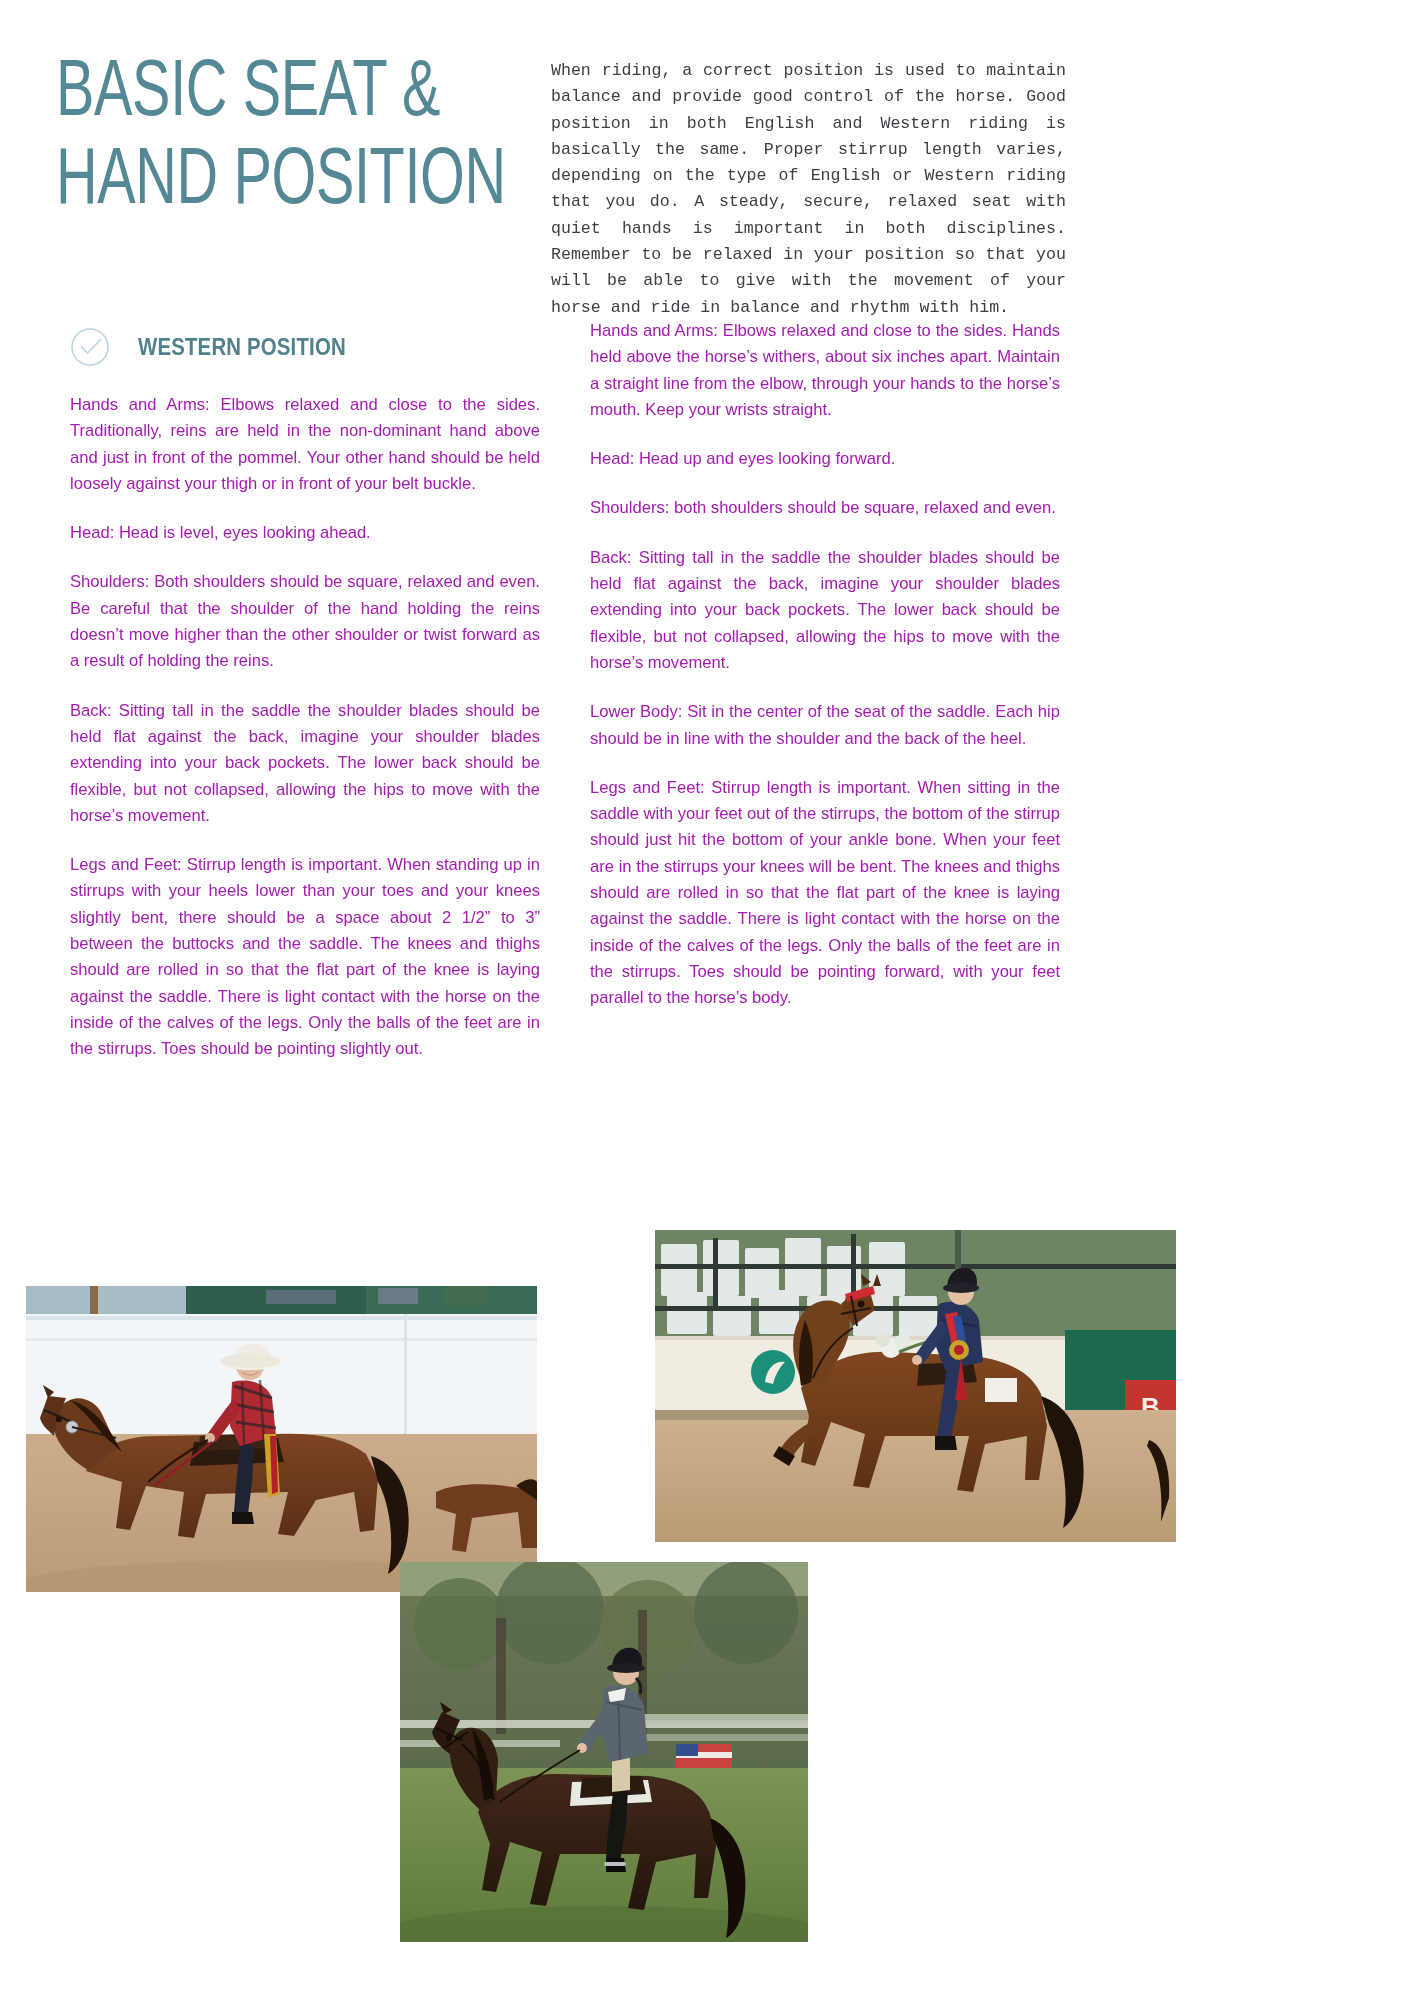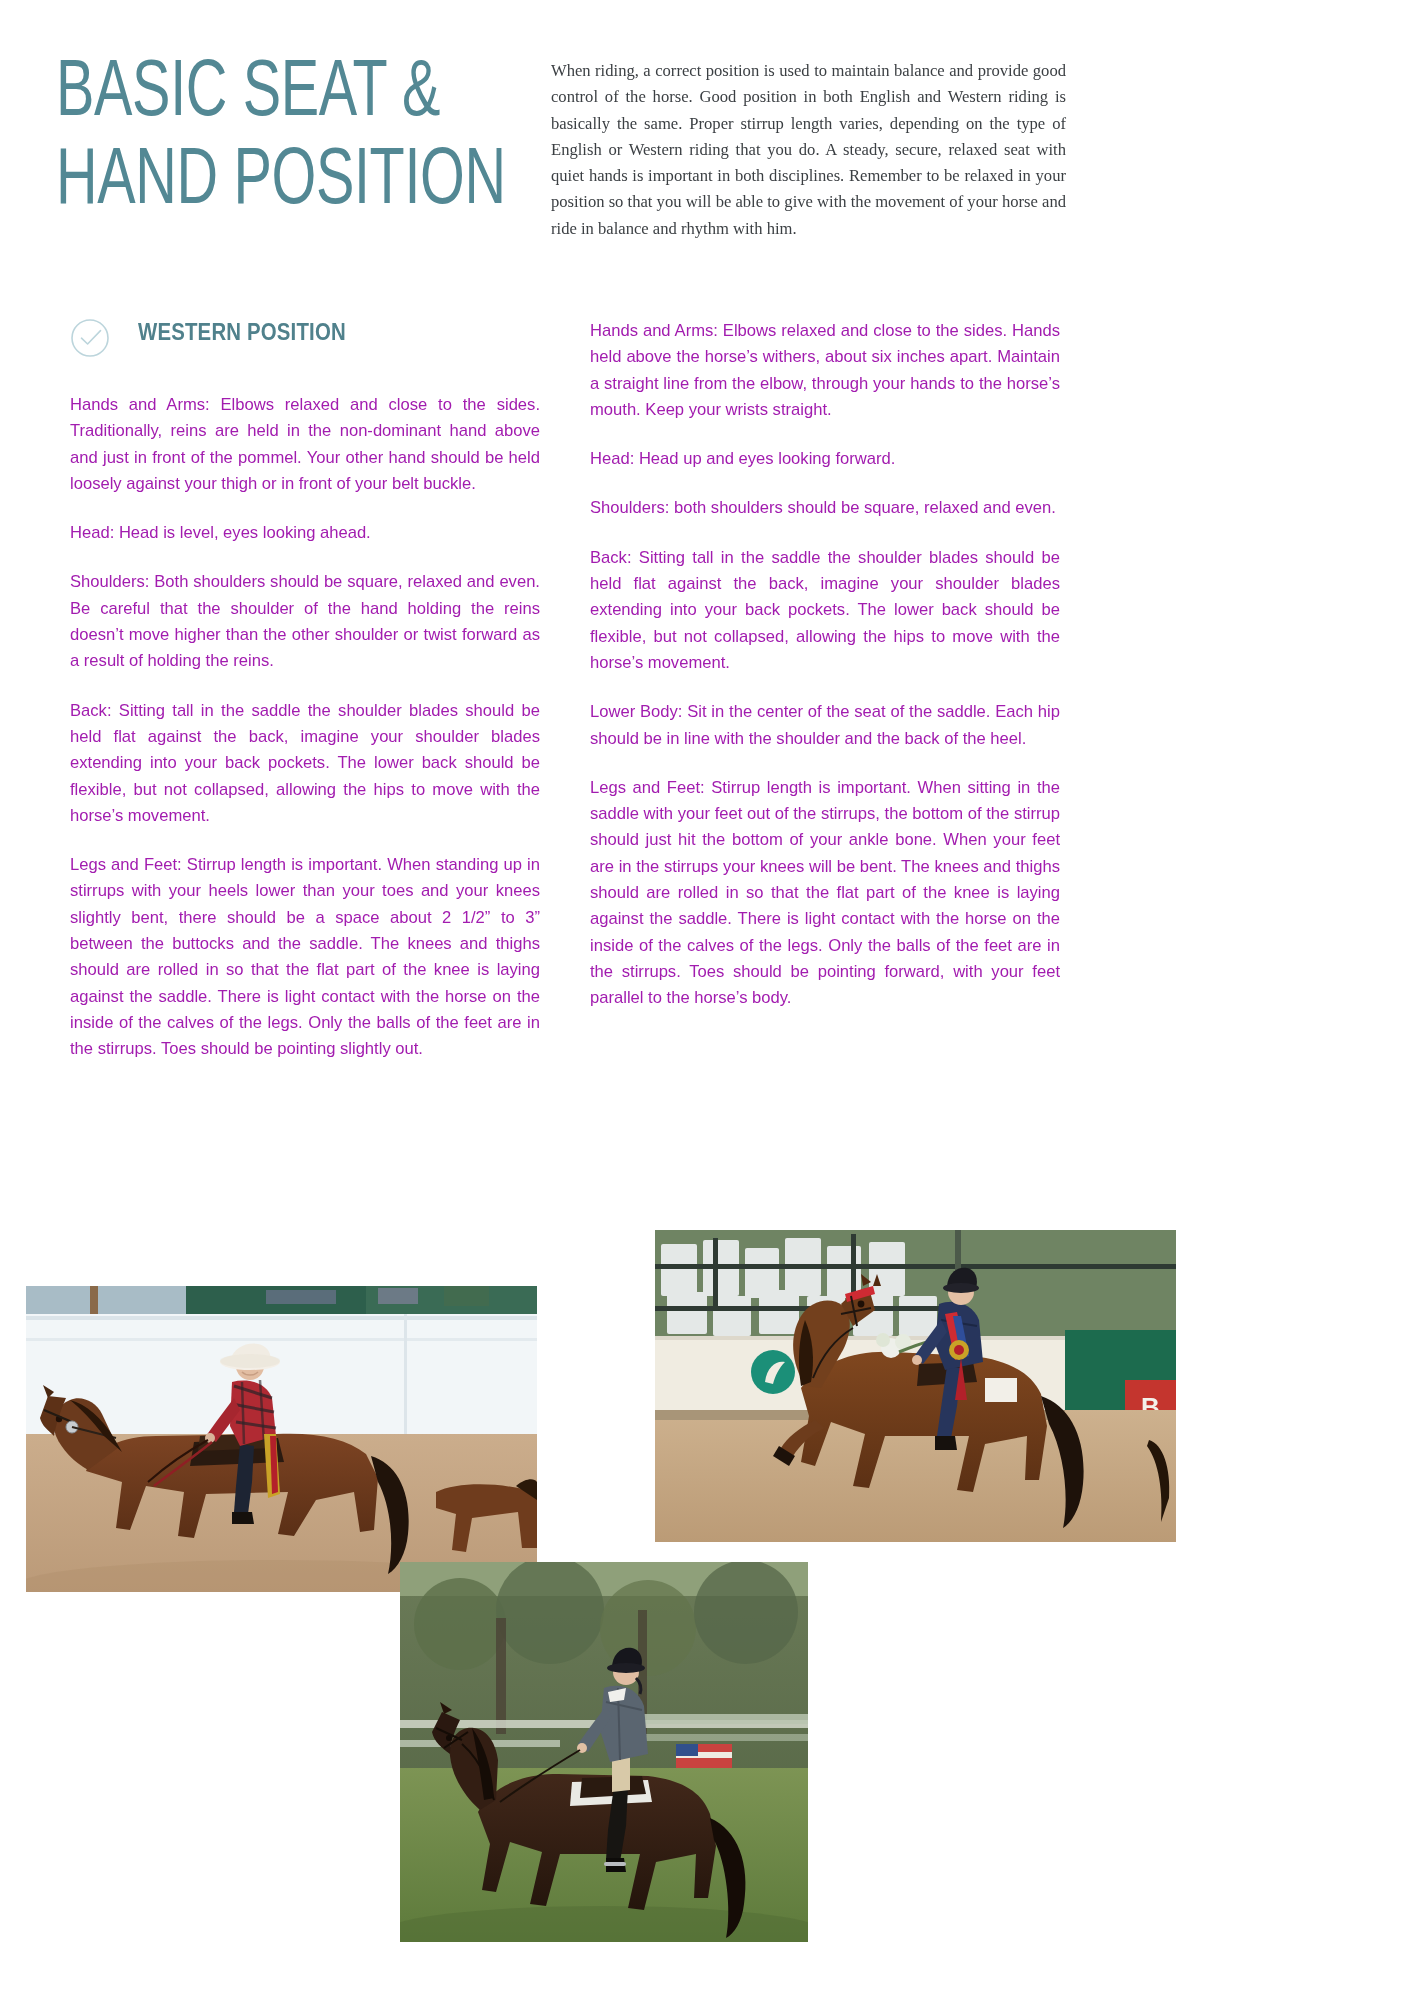--- a/index.html
+++ b/index.html
@@ -48,39 +48,40 @@
     left: 551px;
     top: 58px;
     width: 515px;
   }
   .intro-text {
     margin: 0;
     font-size: 16.6px;
     line-height: 26.3px;
     color: #3b3f43;
     text-align: justify;
-    font-family: Liberation Serif, serif;
+    font-family: Liberation Mono, monospace;
   }
 
   
   .columns {
     position: absolute;
     top: 318px;
     left: 0;
     width: 1414px;
   }
   .column {
     position: absolute;
     top: 0;
   }
   .column.west { left: 70px; width: 470px; }
   .column.eng  { left: 590px; width: 470px; }
 
   .section-head {
     display: flex;
+    align-items: center;
     height: 58px;
     margin-bottom: 16px;
   }
   .check-icon {
     width: 40px;
     height: 40px;
     flex: 0 0 40px;
     display: block;
   }
   .section-title {

